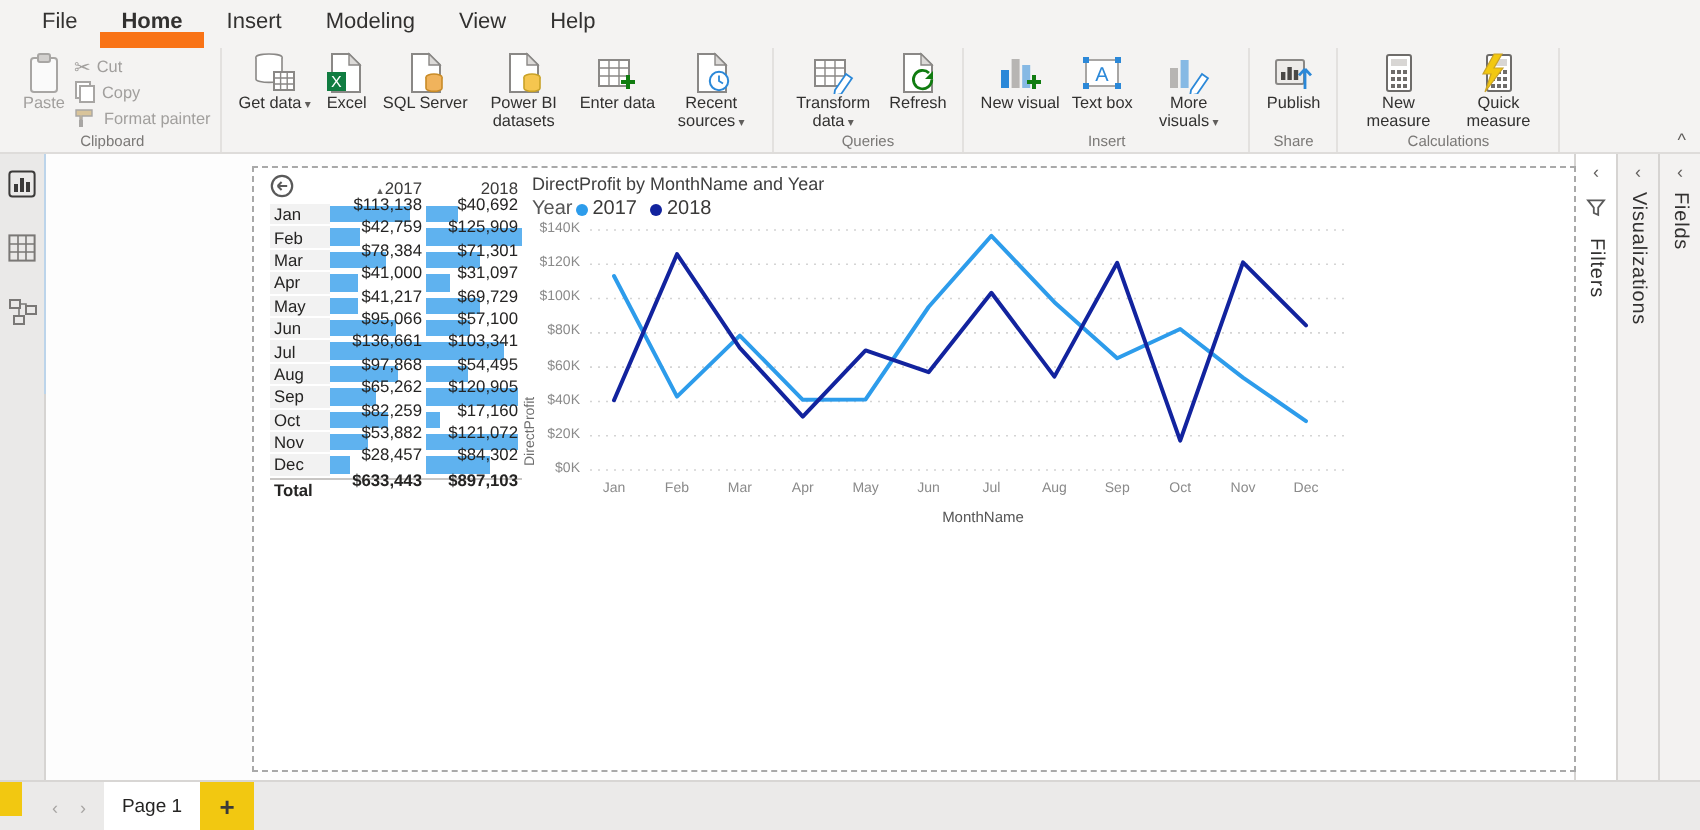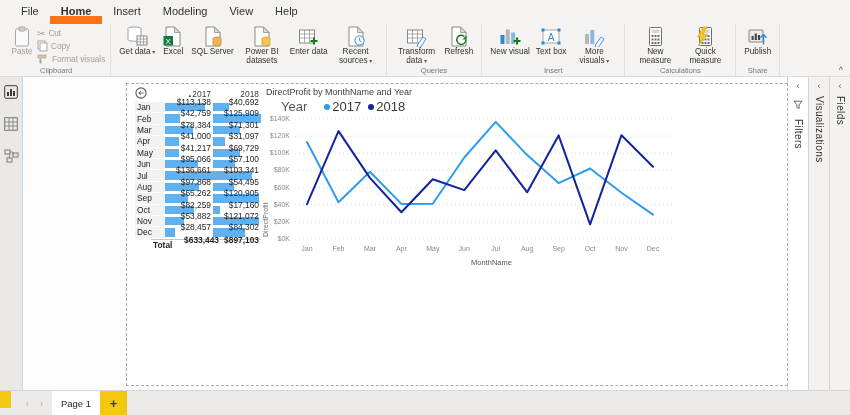--- a/index.html
+++ b/index.html
@@ -33,26 +33,26 @@
   .table-visual{position:absolute;left:8px;top:2px;width:126px;font-size:8.4px;color:#252423;}
   .thead{display:flex;align-items:center;height:16px;color:#3B3A39;}
   .thead .hmonth{width:30px;display:flex;align-items:center;}
   .thead .hcol{flex:1;text-align:right;padding-right:2px;}
   .sort-ind{font-size:5.5px;color:#605E5C;margin-right:1px;}
   .trow{display:flex;height:11.4px;align-items:stretch;}
   .tmonth{width:30px;background:#F2F2F2;display:flex;align-items:center;padding-left:2px;box-sizing:border-box;border-bottom:1px solid #fff;}
   .tcell{flex:1;position:relative;border-bottom:1px solid #fff;}
   .tbar{position:absolute;left:0;top:1px;bottom:1px;background:#5FB2EF;}
   .tval{position:absolute;right:2px;top:0;bottom:16px;display:flex;align-items:center;}
-  .trow.total{font-weight:bold;height:12px;border-top:1px solid #C8C6C4;margin-left:16px;}
+  .trow.total{font-weight:bold;height:12px;border-top:1px solid #C8C6C4;}
   .trow.total .tmonth{background:transparent;}
   
   .chart-visual{position:absolute;left:137px;top:3px;width:424px;height:172px;}
   .chart-title{font-size:9px;color:#3F3F3F;padding-left:2px;}
-  .chart-legend{display:flex;align-items:center;gap:17px;font-size:13px;color:#555;padding:2px 0 1px 2px;margin-left:15px;}
+  .chart-legend{display:flex;align-items:center;gap:2px;font-size:10px;color:#555;padding:2px 0 1px 2px;}
   .legend-item{display:flex;align-items:center;gap:2px;color:#3B3A39;}
   .legend-dot{width:6px;height:6px;border-radius:50%;}
   .chart-body{position:relative;height:142px;}
   .y-axis-title{position:absolute;left:-2px;top:18px;bottom:20px;display:flex;align-items:center;
                 writing-mode:vertical-rl;transform:rotate(180deg);font-size:7px;color:#6E6E6E;}
   .ylab{position:absolute;width:26px;text-align:right;font-size:7px;color:#8A8A8A;}
   .plot-svg{position:absolute;left:31px;top:0;}
   .xlab{position:absolute;width:30px;text-align:center;font-size:7px;color:#8A8A8A;top:130px;}
   .x-axis-title{text-align:center;font-size:7.5px;color:#555;padding-left:31px;margin-top:1px;}
   
@@ -103,21 +103,21 @@
                   <rect x="1" y="1" width="7" height="8" fill="#fff" stroke="#A8A6A4"></rect>
                   <rect x="3" y="3" width="7" height="8" fill="#fff" stroke="#A8A6A4"></rect>
                 </svg></span>
               <span>Copy</span>
             </div>
             <div class="rbtn-s">
               <span><svg width="12" height="11" viewBox="0 0 12 11">
                   <path d="M1 2h8v3H4v2H3V5H1z" fill="#D9C49A" stroke="#A8A6A4" stroke-width=".7"></path>
                   <rect x="2.5" y="7" width="2" height="3.5" fill="#A8A6A4"></rect>
                 </svg></span>
-              <span>Format visuals</span>
+              <span>Format painter</span>
             </div>
           </div>
         </div>
         <div class="rgroup-label">Clipboard</div>
       </div>
       <div class="rgroup">
         <div class="rbuttons">
           <div class="rbtn">
             <div class="ricon">
               <svg width="22" height="21" viewBox="0 0 22 21">
@@ -244,20 +244,37 @@
               <svg width="22" height="21" viewBox="0 0 22 21">
                 <rect x="2" y="8" width="4" height="10" fill="#B7B5B3"></rect>
                 <rect x="7.3" y="4" width="4" height="14" fill="#2B88D8" fill-opacity=".55"></rect>
                 <path d="M12.5 19l5.5-8 3 2.1-5.5 8-3.4 .6z" fill="#fff" stroke="#2B88D8" stroke-width=".9"></path>
               </svg>
             </div>
             <div class="rlabel">More visuals<span class="caret"> ▾</span></div>
           </div>
         </div>
         <div class="rgroup-label">Insert</div>
+      </div>
+      <div class="rgroup">
+        <div class="rbuttons">
+          <div class="rbtn">
+            <div class="ricon">
+              <svg width="22" height="21" viewBox="0 0 22 21">
+                <rect x="2" y="4" width="14" height="12" rx="1" fill="#EDEBE9" stroke="#8A8886"></rect>
+                <rect x="4.5" y="10" width="2.2" height="4" fill="#4A4846"></rect>
+                <rect x="7.7" y="7.5" width="2.2" height="6.5" fill="#4A4846"></rect>
+                <rect x="10.9" y="9" width="2.2" height="5" fill="#4A4846"></rect>
+                <path d="M16.5 18.5V8.5M16.5 8.5L13.5 11.7M16.5 8.5l3 3.2" fill="none" stroke="#2B88D8" stroke-width="1.4"></path>
+              </svg>
+            </div>
+            <div class="rlabel">Publish</div>
+          </div>
+        </div>
+        <div class="rgroup-label">Share</div>
       </div>
       <div class="rgroup">
         <div class="rbuttons">
           <div class="rbtn">
             <div class="ricon">
               <svg width="20" height="21" viewBox="0 0 20 21">
                 <rect x="4.5" y="1.5" width="12" height="18" rx="1" fill="#fff" stroke="#6E6C6A"></rect>
                 <rect x="6.5" y="3.5" width="8" height="3.5" fill="#D8D6D4"></rect>
                 <g fill="#6E6C6A">
                   <rect x="6.5" y="9" width="2" height="2"></rect>
@@ -290,37 +307,20 @@
                   <rect x="9.5" y="16" width="2" height="2"></rect>
                   <rect x="12.5" y="16" width="2" height="2"></rect>
                 </g>
                 <path d="M8 1l-5.5 10h4l-3 9 9-12h-4.5l4-7z" fill="#F2C811" stroke="#C9A227" stroke-width=".6"></path>
               </svg>
             </div>
             <div class="rlabel">Quick measure</div>
           </div>
         </div>
         <div class="rgroup-label">Calculations</div>
-      </div>
-      <div class="rgroup">
-        <div class="rbuttons">
-          <div class="rbtn">
-            <div class="ricon">
-              <svg width="22" height="21" viewBox="0 0 22 21">
-                <rect x="2" y="4" width="14" height="12" rx="1" fill="#EDEBE9" stroke="#8A8886"></rect>
-                <rect x="4.5" y="10" width="2.2" height="4" fill="#4A4846"></rect>
-                <rect x="7.7" y="7.5" width="2.2" height="6.5" fill="#4A4846"></rect>
-                <rect x="10.9" y="9" width="2.2" height="5" fill="#4A4846"></rect>
-                <path d="M16.5 18.5V8.5M16.5 8.5L13.5 11.7M16.5 8.5l3 3.2" fill="none" stroke="#2B88D8" stroke-width="1.4"></path>
-              </svg>
-            </div>
-            <div class="rlabel">Publish</div>
-          </div>
-        </div>
-        <div class="rgroup-label">Share</div>
       </div>
       <div class="ribbon-collapse">^</div>
   </div>
 
   <div class="workspace">
     <div class="view-sidebar">
       <div class="edge-highlight"></div>
     <div class="view-btn">
           <span><svg width="14" height="14" viewBox="0 0 14 14">
               <rect x=".7" y=".7" width="12.6" height="12.6" rx="1.5" fill="none" stroke="#3B3A39"></rect>

